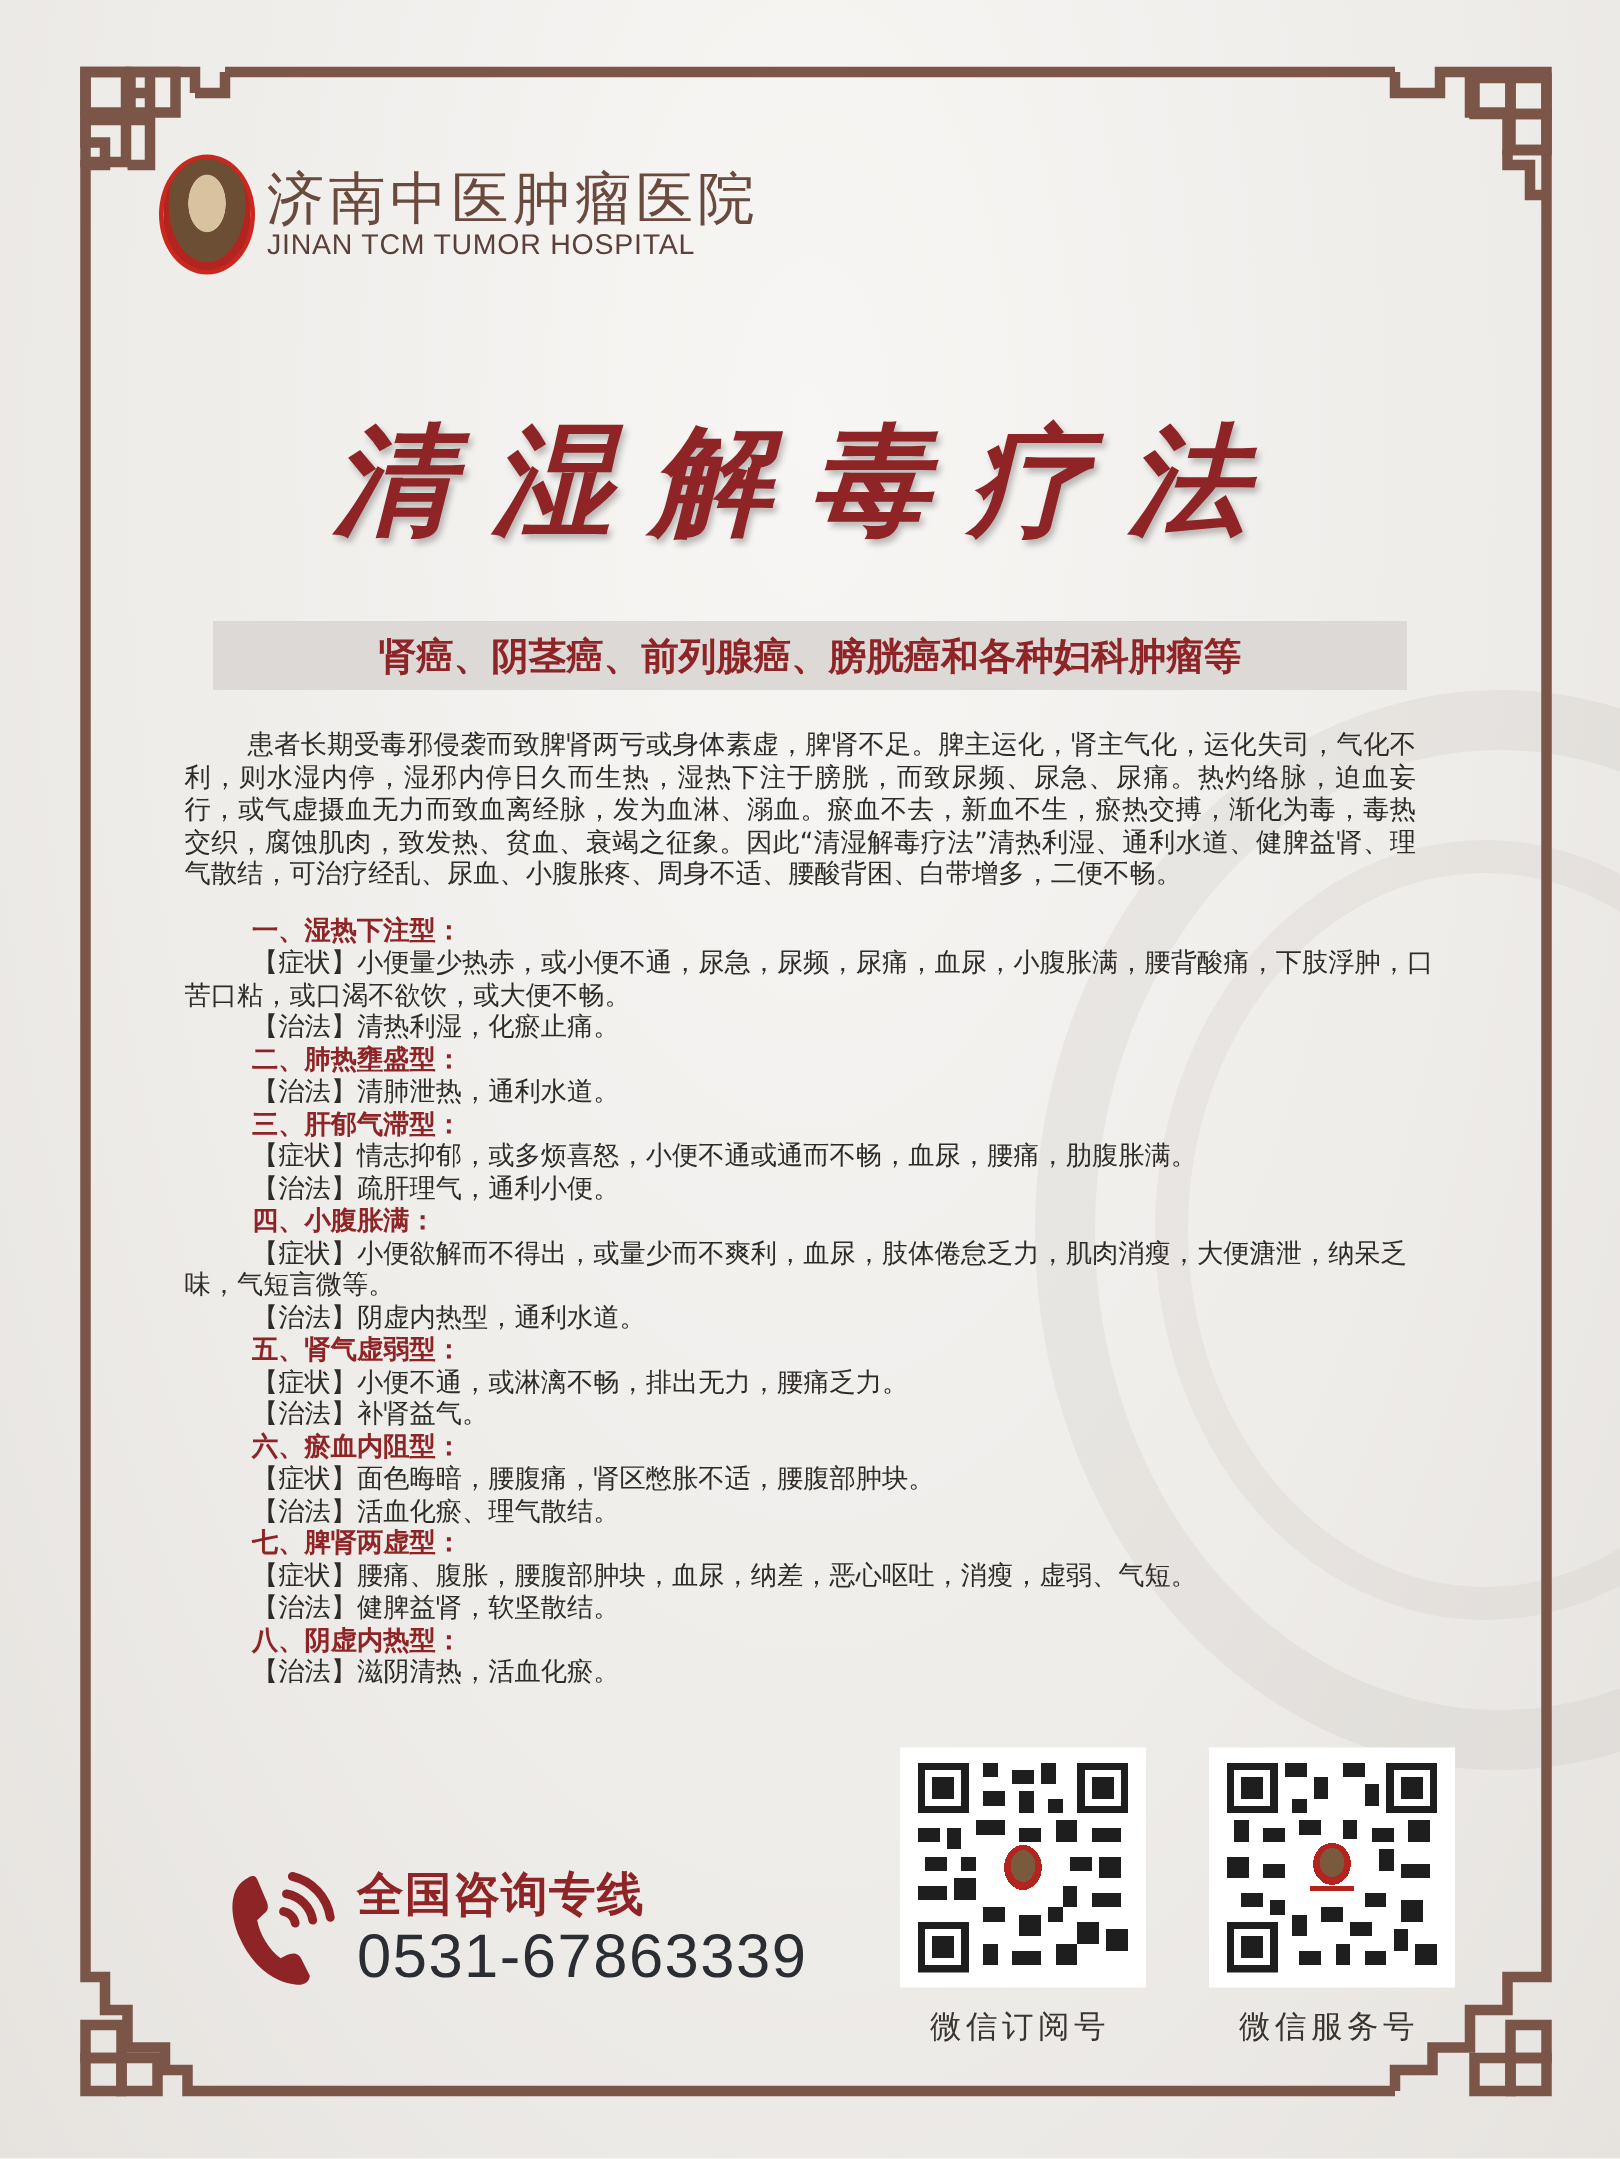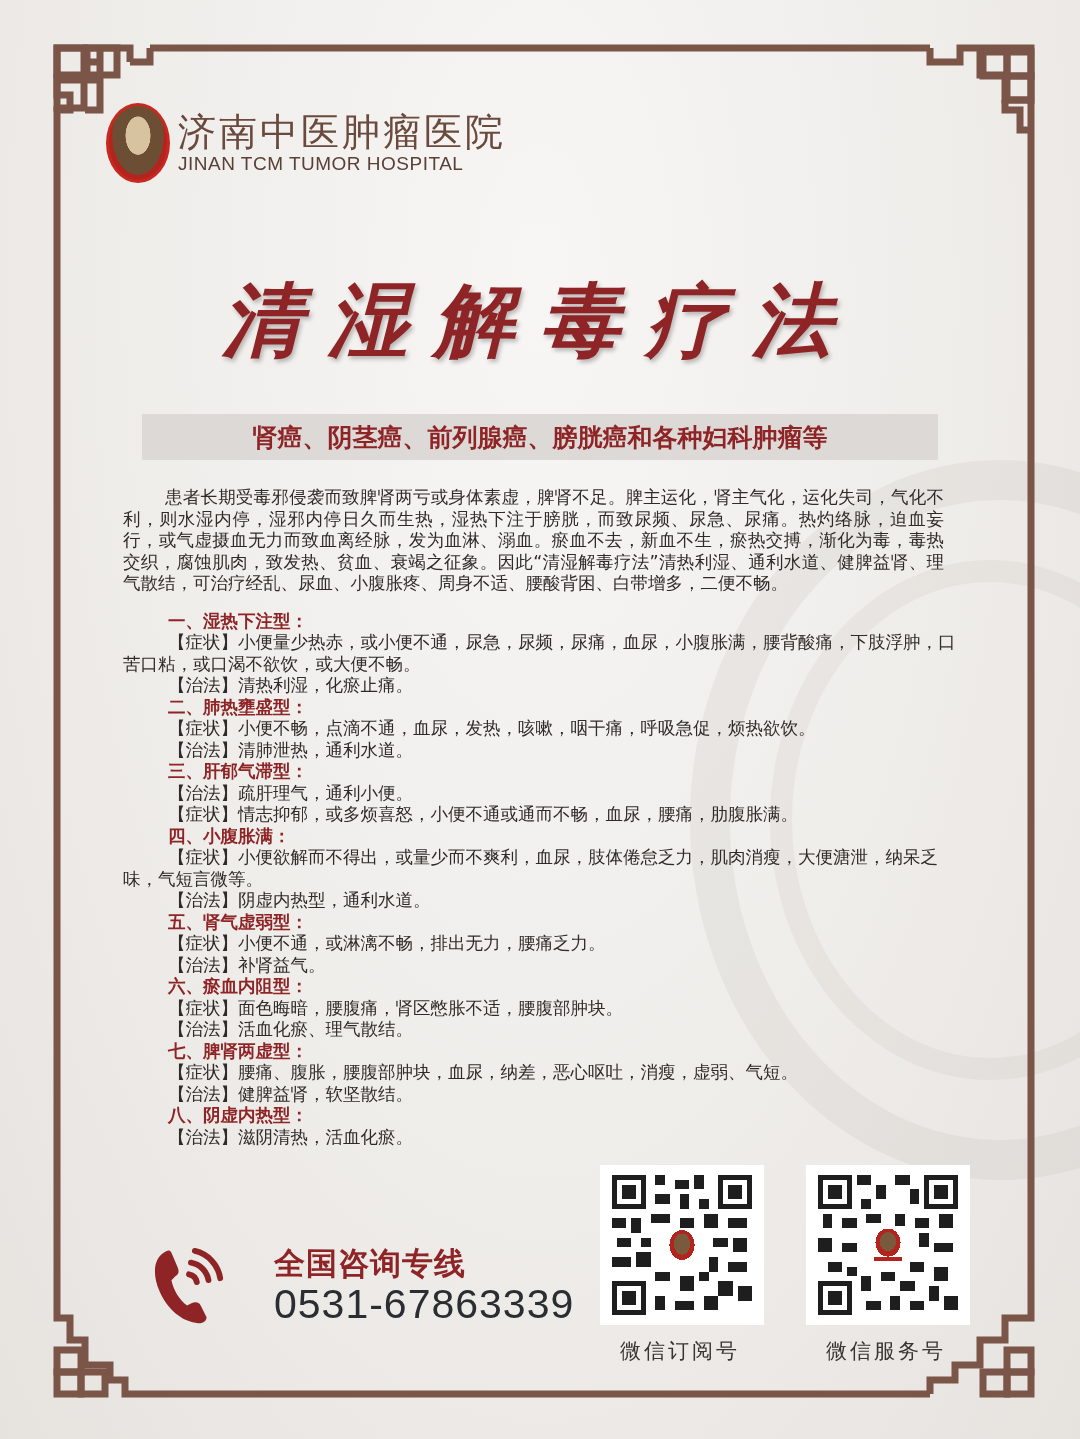--- a/index.html
+++ b/index.html
@@ -20,21 +20,21 @@
   .title{position:absolute;left:0;width:1080px;top:268px;text-align:center;
     font-family:"DejaVu Serif","Liberation Serif",serif;font-size:80px;font-weight:bold;font-style:italic;
     color:#8e2426;letter-spacing:26px;text-shadow:2px 3px 4px rgba(0,0,0,.25);}
   .banner{position:absolute;left:142px;top:414px;width:796px;height:46px;background:#dcd9d6;
     display:flex;align-items:center;justify-content:center;font-size:25px;font-weight:bold;color:#8e2426;}
   .content{position:absolute;left:123px;top:487px;width:836px;font-size:17.5px;line-height:21.5px;color:#2e2b28;}
   .intro{text-indent:2.4em;text-align:justify;margin:0 15px 16px 0;}
   .sec-title{color:#8e2426;font-weight:bold;padding-left:45px;}
   .line{padding-left:45px;}
   .wrap{text-indent:45px;padding-left:0;}
-  .contact{position:absolute;left:150px;top:1245px;display:flex;align-items:center;gap:36px;}
+  .contact{position:absolute;left:150px;top:1245px;display:flex;align-items:center;}
   .phone-icon{width:78px;height:82px;}
   .contact-text{margin-left:10px;}
   .contact-label{font-size:31px;color:#8e2426;font-weight:bold;letter-spacing:1px;line-height:36px;}
   .contact-num{font-family:"Liberation Sans",sans-serif;font-size:41px;color:#2a2e33;letter-spacing:1px;line-height:46px;}
   .qr{position:absolute;top:1165px;width:164px;height:160px;background:#fff;padding:10px;box-sizing:border-box;}
   .qr svg{width:144px;height:140px;}
   .qr-label{position:absolute;top:1337px;font-family:"DejaVu Serif",serif;font-size:21px;color:#3a3430;letter-spacing:3px;}
 </style>
 </head>
 <body>
@@ -88,27 +88,26 @@
 <div class="content">
   <p class="intro">患者长期受毒邪侵袭而致脾肾两亏或身体素虚，脾肾不足。脾主运化，肾主气化，运化失司，气化不利，则水湿内停，湿邪内停日久而生热，湿热下注于膀胱，而致尿频、尿急、尿痛。热灼络脉，迫血妄行，或气虚摄血无力而致血离经脉，发为血淋、溺血。瘀血不去，新血不生，瘀热交搏，渐化为毒，毒热交织，腐蚀肌肉，致发热、贫血、衰竭之征象。因此“清湿解毒疗法”清热利湿、通利水道、健脾益肾、理气散结，可治疗经乱、尿血、小腹胀疼、周身不适、腰酸背困、白带增多，二便不畅。</p>
 
   <div>
     <div class="sec-title">一、湿热下注型：</div>
     <div class="wrap">【症状】小便量少热赤，或小便不通，尿急，尿频，尿痛，血尿，小腹胀满，腰背酸痛，下肢浮肿，口苦口粘，或口渴不欲饮，或大便不畅。</div>
     <div class="line">【治法】清热利湿，化瘀止痛。</div>
   </div>
   <div>
     <div class="sec-title">二、肺热壅盛型：</div>
-    <div class="line">【症状】小便不畅，点滴不通，血尿，发热，咳嗽，咽干痛，呼吸急促，烦热欲饮。</div>
     <div class="line">【治法】清肺泄热，通利水道。</div>
   </div>
   <div>
     <div class="sec-title">三、肝郁气滞型：</div>
+    <div class="line">【症状】情志抑郁，或多烦喜怒，小便不通或通而不畅，血尿，腰痛，肋腹胀满。</div>
     <div class="line">【治法】疏肝理气，通利小便。</div>
-    <div class="line">【症状】情志抑郁，或多烦喜怒，小便不通或通而不畅，血尿，腰痛，肋腹胀满。</div>
   </div>
   <div>
     <div class="sec-title">四、小腹胀满：</div>
     <div class="wrap">【症状】小便欲解而不得出，或量少而不爽利，血尿，肢体倦怠乏力，肌肉消瘦，大便溏泄，纳呆乏味，气短言微等。</div>
     <div class="line">【治法】阴虚内热型，通利水道。</div>
   </div>
   <div>
     <div class="sec-title">五、肾气虚弱型：</div>
     <div class="line">【症状】小便不通，或淋漓不畅，排出无力，腰痛乏力。</div>
     <div class="line">【治法】补肾益气。</div>

